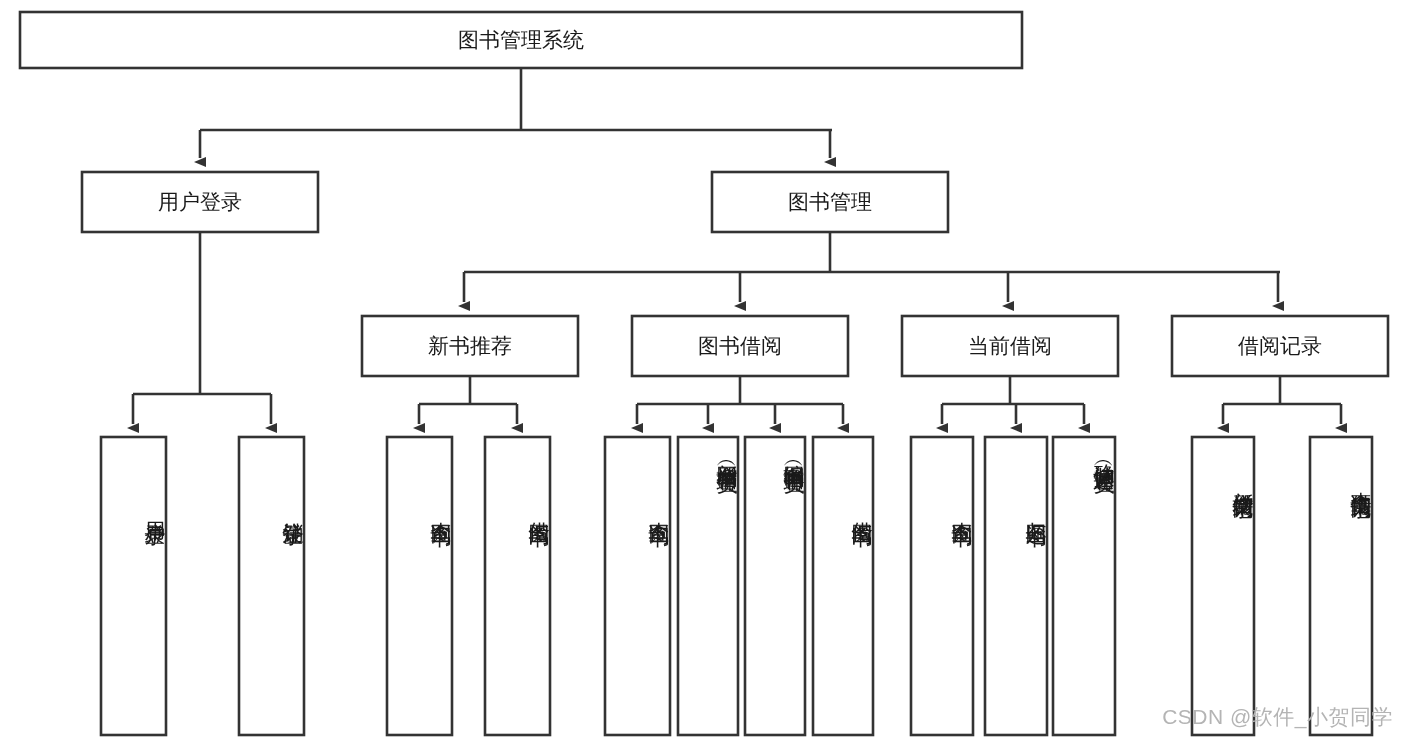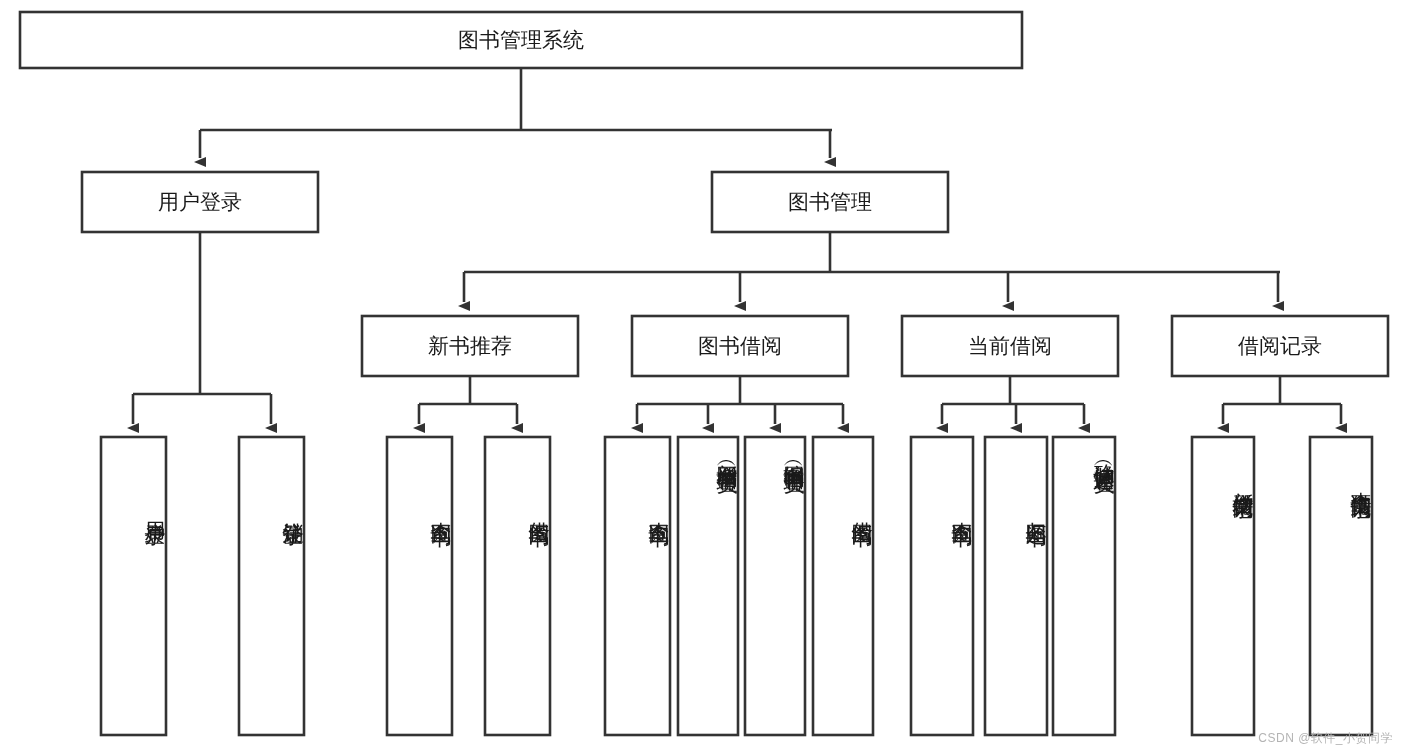--- a/index.html
+++ b/index.html
@@ -58,23 +58,23 @@
     color: #1a1a1a;
     line-height: 1.06;
     letter-spacing: 1.5px;
     text-align: center;
     white-space: nowrap;
     pointer-events: none;
   }
   .watermark {
     position: absolute;
     right: 12px;
-    bottom: 0;
-    font-family: "Liberation Sans", "DejaVu Sans", sans-serif;
-    font-size: 12px;
+    bottom: 16px;
+    font-family: "Liberation Sans", "DejaVu Sans", sans-serif;
+    font-size: 21px;
     color: #b4b4b4;
     letter-spacing: 0.5px;
     white-space: nowrap;
   }
 </style>
 </head>
 <body>
 
 <div id="diagram-root">
 

